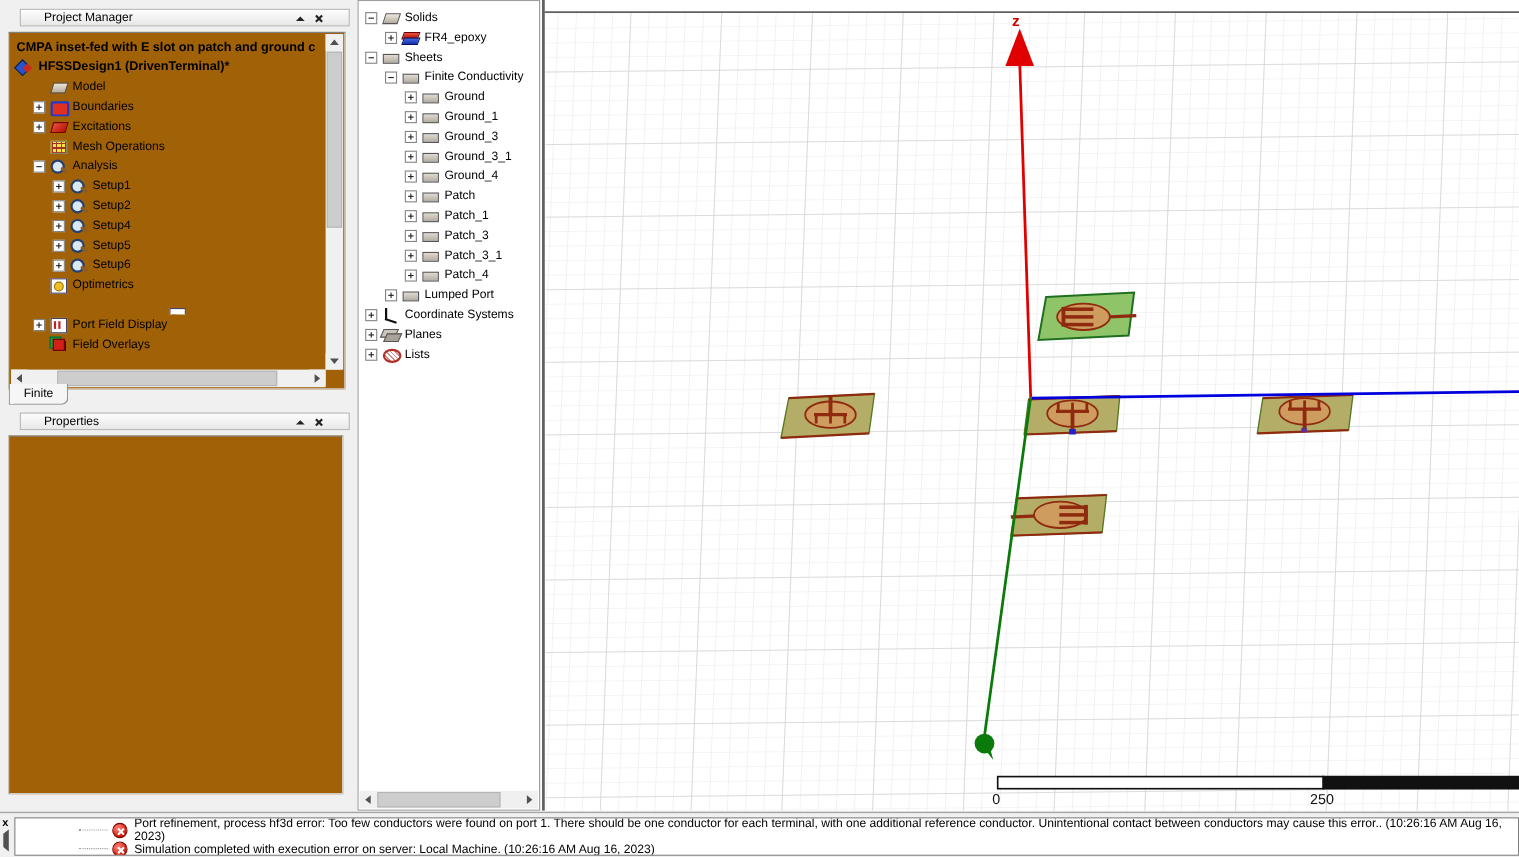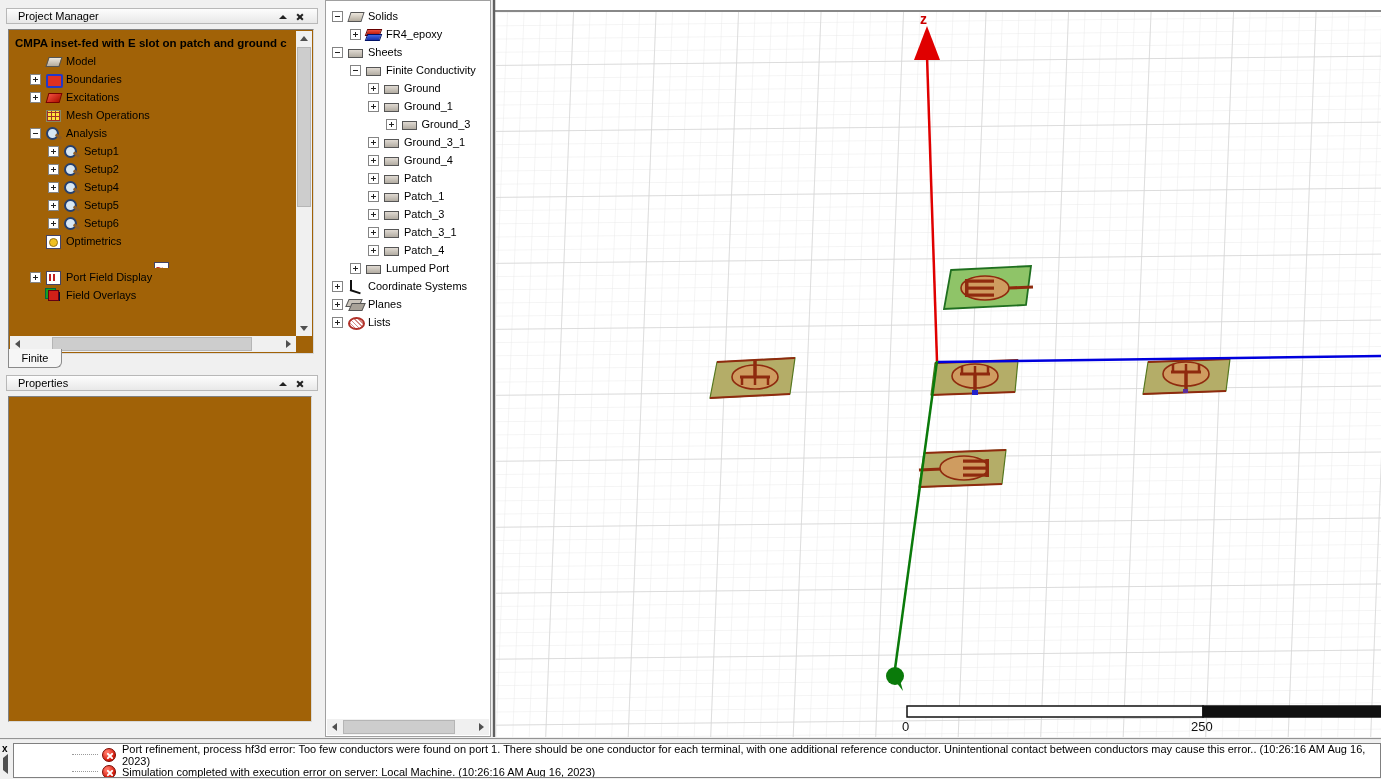--- a/index.html
+++ b/index.html
@@ -1,20 +1,20 @@
 <!DOCTYPE html>
 <html><head>
 <meta charset="utf-8">
 <style>
   * { box-sizing: border-box; margin:0; padding:0; }
   html,body { width:1381px; height:779px; overflow:hidden; }
   body { font-family:"Liberation Sans", sans-serif; font-size:11px; color:#000; background:#f0f0f0; position:relative; }
 
   .win { position:absolute; background:#f0f0f0; }
-  .titlebar { position:absolute; left:4px; top:0; right:0; height:16px; background:linear-gradient(#fdfdfd,#e8e8e8); border:1px solid #b8b8b8; display:flex; align-items:center; padding:0 11px;justify-content:space-between; }
+  .titlebar { position:absolute; left:16px; top:0; right:0; height:16px; background:linear-gradient(#fdfdfd,#e8e8e8); border:1px solid #b8b8b8; display:flex; align-items:center; padding:0 21px;justify-content:space-between; }
   .titlebar .cap { flex:1; font-size:11px; }
   .tb-btn { width:13px; height:11px; position:relative; margin-left:4px; cursor:default; }
   .tb-pin::before { content:""; position:absolute; left:3px; top:4px; width:0; height:0; border-left:4px solid transparent; border-right:4px solid transparent; border-bottom:4px solid #222; }
   .tb-close::before, .tb-close::after { content:""; position:absolute; left:6px; top:2px; width:2px; height:8px; background:#222; }
   .tb-close::before { transform:rotate(45deg);} .tb-close::after { transform:rotate(-45deg);}
 
   .sunken { background:#a16207; border:1px solid #808080; border-right-color:#d8d8d8; border-bottom-color:#d8d8d8; }
 
   
   .trow { height:18px; display:flex; align-items:center; white-space:nowrap; overflow:hidden; }
@@ -83,20 +83,24 @@
   <div class="titlebar">
     <span class="cap">Project Manager</span>
     <span class="tb-btn tb-pin"></span>
     <span class="tb-btn tb-close"></span>
   </div>
   <div class="sunken" style="position:absolute; left:6px; top:21px; width:306px; height:325px; overflow:hidden;">
     <div style="position:absolute; left:3px; top:4px; right:18px; bottom:18px; overflow:hidden;">
       <div class="trow b" style="padding-left:2px;">
         <span class="lbl" style="font-size:11.5px;">CMPA inset-fed with E slot on patch and ground c</span>
       </div>
+      <div class="trow b" style="padding-left:2px;">
+        <span class="ic ic-design"></span>
+        <span class="lbl" style="font-size:11.5px;">HFSSDesign1 (DrivenTerminal)*</span>
+      </div>
       <div class="trow" style="padding-left:18px;">
         <span class="exp none"></span>
           <span class="ic ic-solid3d"></span>
         <span class="lbl">Model</span>
       </div>
       <div class="trow" style="padding-left:18px;text-align:right;">
         <span class="exp plus"></span>
           <span class="ic ic-boundaries"></span>
         <span class="lbl">Boundaries</span>
       </div>
@@ -223,21 +227,21 @@
     <div class="trow" style="padding-left:38px;">
       <span class="exp plus"></span>
         <span class="ic ic-sheet"></span>
       <span class="lbl">Ground</span>
     </div>
     <div class="trow" style="padding-left:38px;">
       <span class="exp plus"></span>
         <span class="ic ic-sheet"></span>
       <span class="lbl">Ground_1</span>
     </div>
-    <div class="trow" style="padding-left:38px;justify-content:center;">
+    <div class="trow" style="padding-left:38px;">
       <span class="exp plus"></span>
         <span class="ic ic-sheet"></span>
       <span class="lbl">Ground_3</span>
     </div>
     <div class="trow" style="padding-left:38px;">
       <span class="exp plus"></span>
         <span class="ic ic-sheet"></span>
       <span class="lbl">Ground_3_1</span>
     </div>
     <div class="trow" style="padding-left:38px;">

